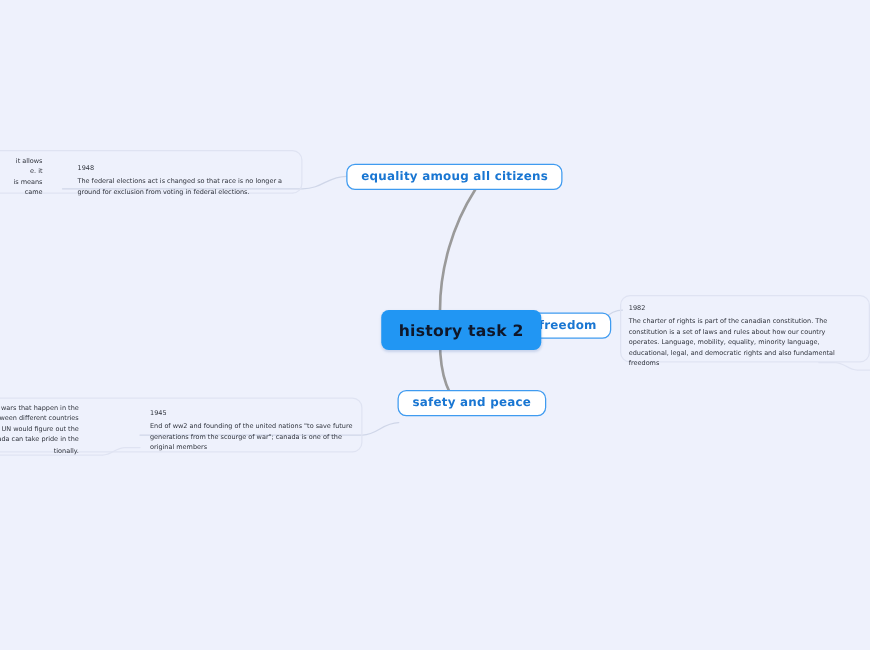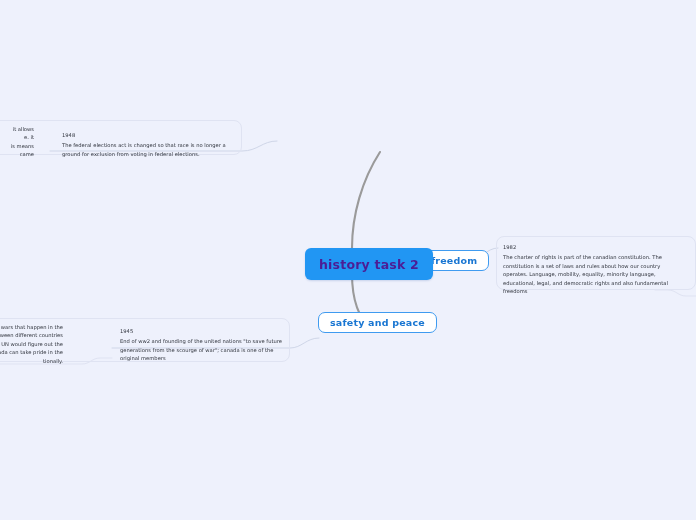--- a/index.html
+++ b/index.html
@@ -38,21 +38,21 @@
     box-sizing: border-box;
     display: flex;
     align-items: center;
     justify-content: center;
     white-space: nowrap;
     letter-spacing: .2px;
   }
 
   .node-root {
     background: #2196f3;
-    color: #4c1d95;
+    color: #0f172a;
     border-radius: 6px;
     font-size: 12.5px;
     font-weight: bold;
     padding: 16px 14px;
     height: 26px;
     box-shadow: 0 1px 2px rgba(30,80,160,.18);
   }
 
   .node-branch {
     background: #ffffff;
@@ -118,20 +118,23 @@
 
     <path d="M 655 290 L 668 290 C 676 290, 678 296, 686 296 L 696 296" fill="none" stroke="#dfe3f2" stroke-width="1" stroke-linecap="round"></path>
 
     <path d="M 112 358 L 100 358 C 92 358, 90 364, 82 364 L 0 364" fill="none" stroke="#dfe3f2" stroke-width="1" stroke-linecap="round"></path>
   </svg>
 
   <div class="note-frame" style="left:-60px; top:120px; width:302px; height:35px;"></div>
   <div class="note-frame" style="left:496px; top:236px; width:200px; height:54px;"></div>
   <div class="note-frame" style="left:-60px; top:318px; width:350px; height:44px;"></div>
 
+  <div class="node node-branch" style="left:277px; top:131px;">
+    <span>equality amoug all citizens</span>
+  </div>
 
   <div class="node node-branch" style="left:419px; top:250px;">
     <span>freedom</span>
   </div>
 
   <div class="node node-branch" style="left:318px; top:312px;">
     <span>safety and peace</span>
   </div>
 
   <div class="node node-root" style="left:305px; top:248px;">

